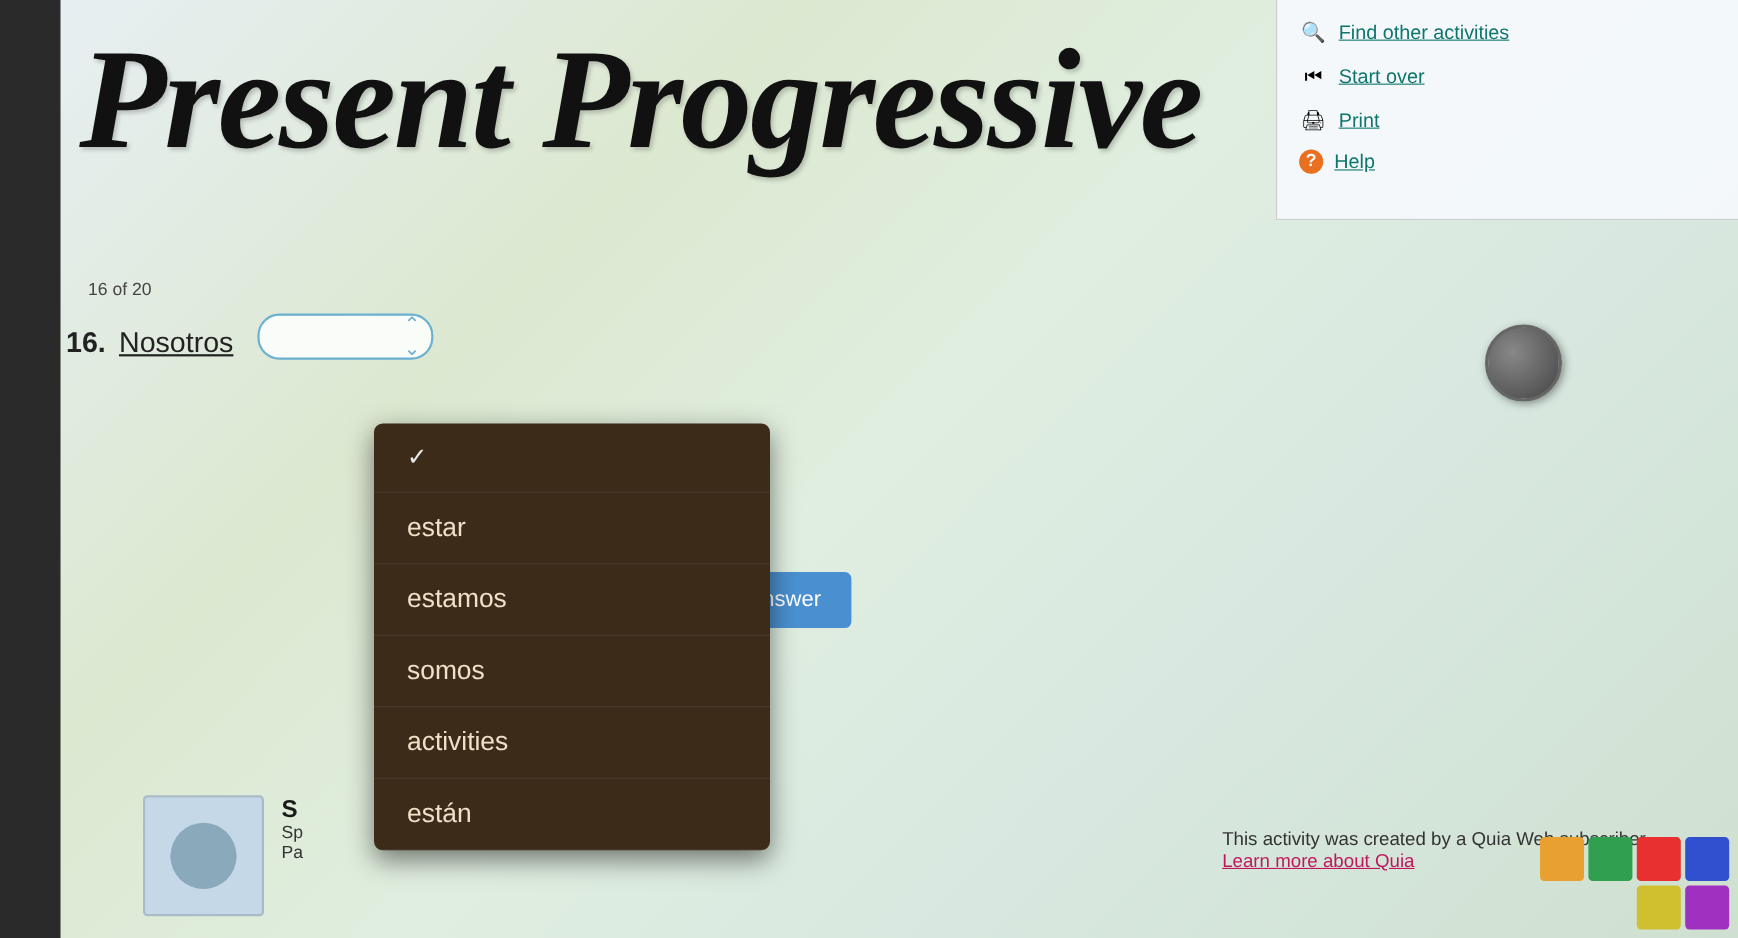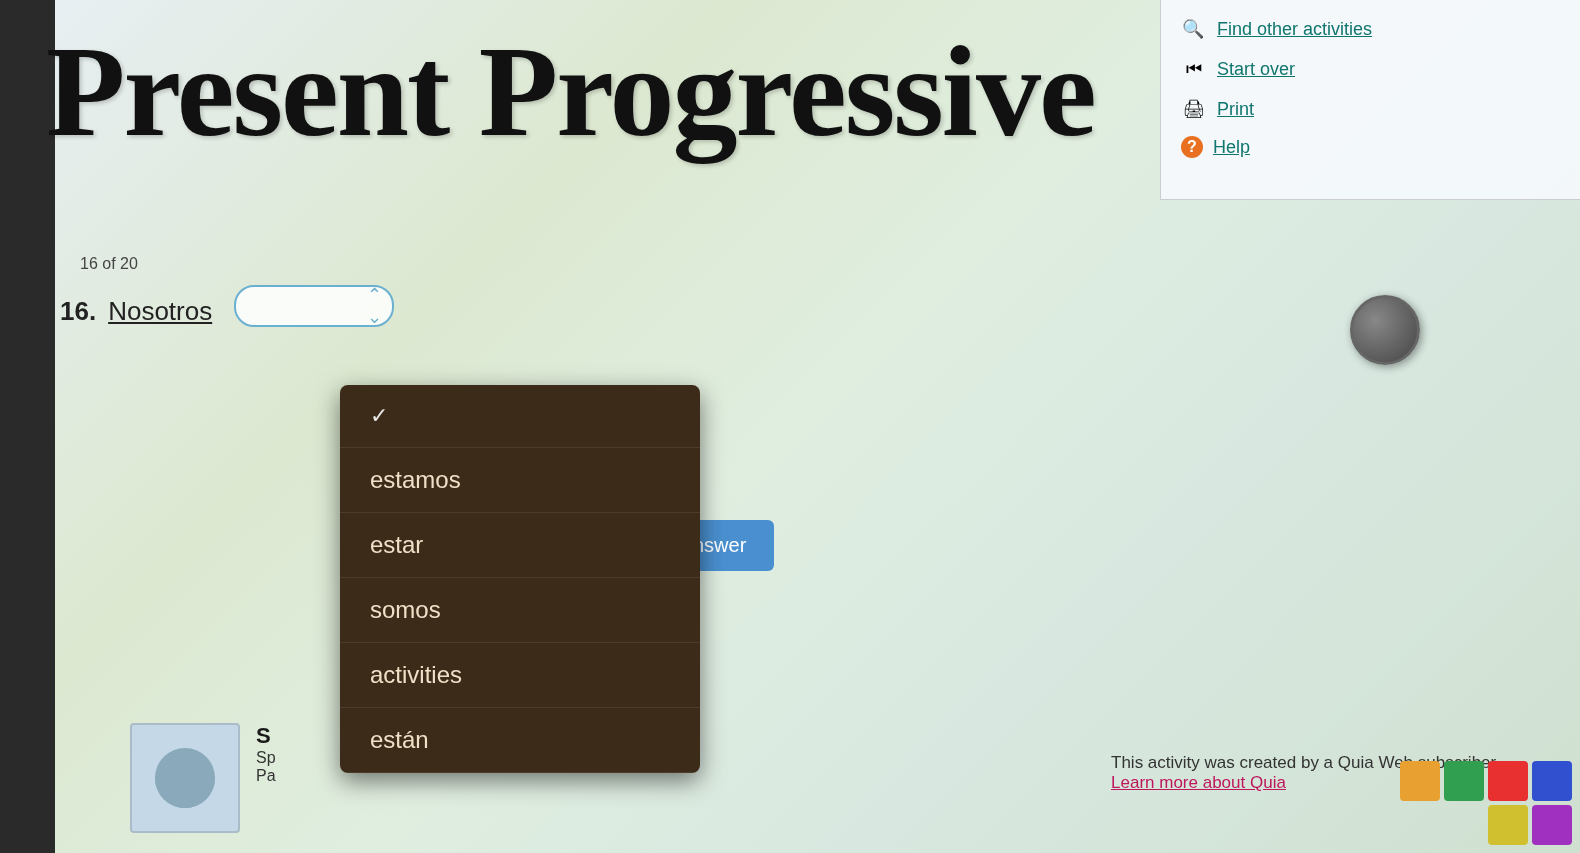--- a/index.html
+++ b/index.html
@@ -17,23 +17,24 @@
       position: absolute;
       top: 0; left: 0;
       width: 100%; height: 100%;
       background: linear-gradient(135deg, #e8eff5 0%, #dce8d0 30%, #e0eee0 50%, #d8e8e0 70%, #cfe0d0 100%);
     }
 
     
     .title-area {
       position: absolute;
       top: 20px;
-      left: 46px;
+      left: 72px;
       width: 1050px;
       height: 240px;
+      font-style: italic;
     }
 
     .handwritten-title {
       font-family: 'Brush Script MT', cursive;
       font-size: 140px;
       color: #1a1a1a;
       font-weight: bold;
       letter-spacing: -2px;
       line-height: 1.1;
       text-shadow: 2px 2px 4px rgba(0,0,0,0.2);
@@ -331,24 +332,24 @@
     <span class="dropdown-arrow">⌃<br>⌄</span>
   </div>
 
 </div>
 
 <div class="dropdown-menu">
   <div class="dropdown-menu-item blank">
     <span class="checkmark">✓</span>
   </div>
   <div class="dropdown-menu-item">
+    <span>estar</span>
+  </div>
+  <div class="dropdown-menu-item">
     <span>estamos</span>
-  </div>
-  <div class="dropdown-menu-item">
-    <span>estar</span>
   </div>
   <div class="dropdown-menu-item">
     <span>somos</span>
   </div>
   <div class="dropdown-menu-item">
     <span>activities</span>
   </div>
   <div class="dropdown-menu-item">
     <span>están</span>
   </div>

